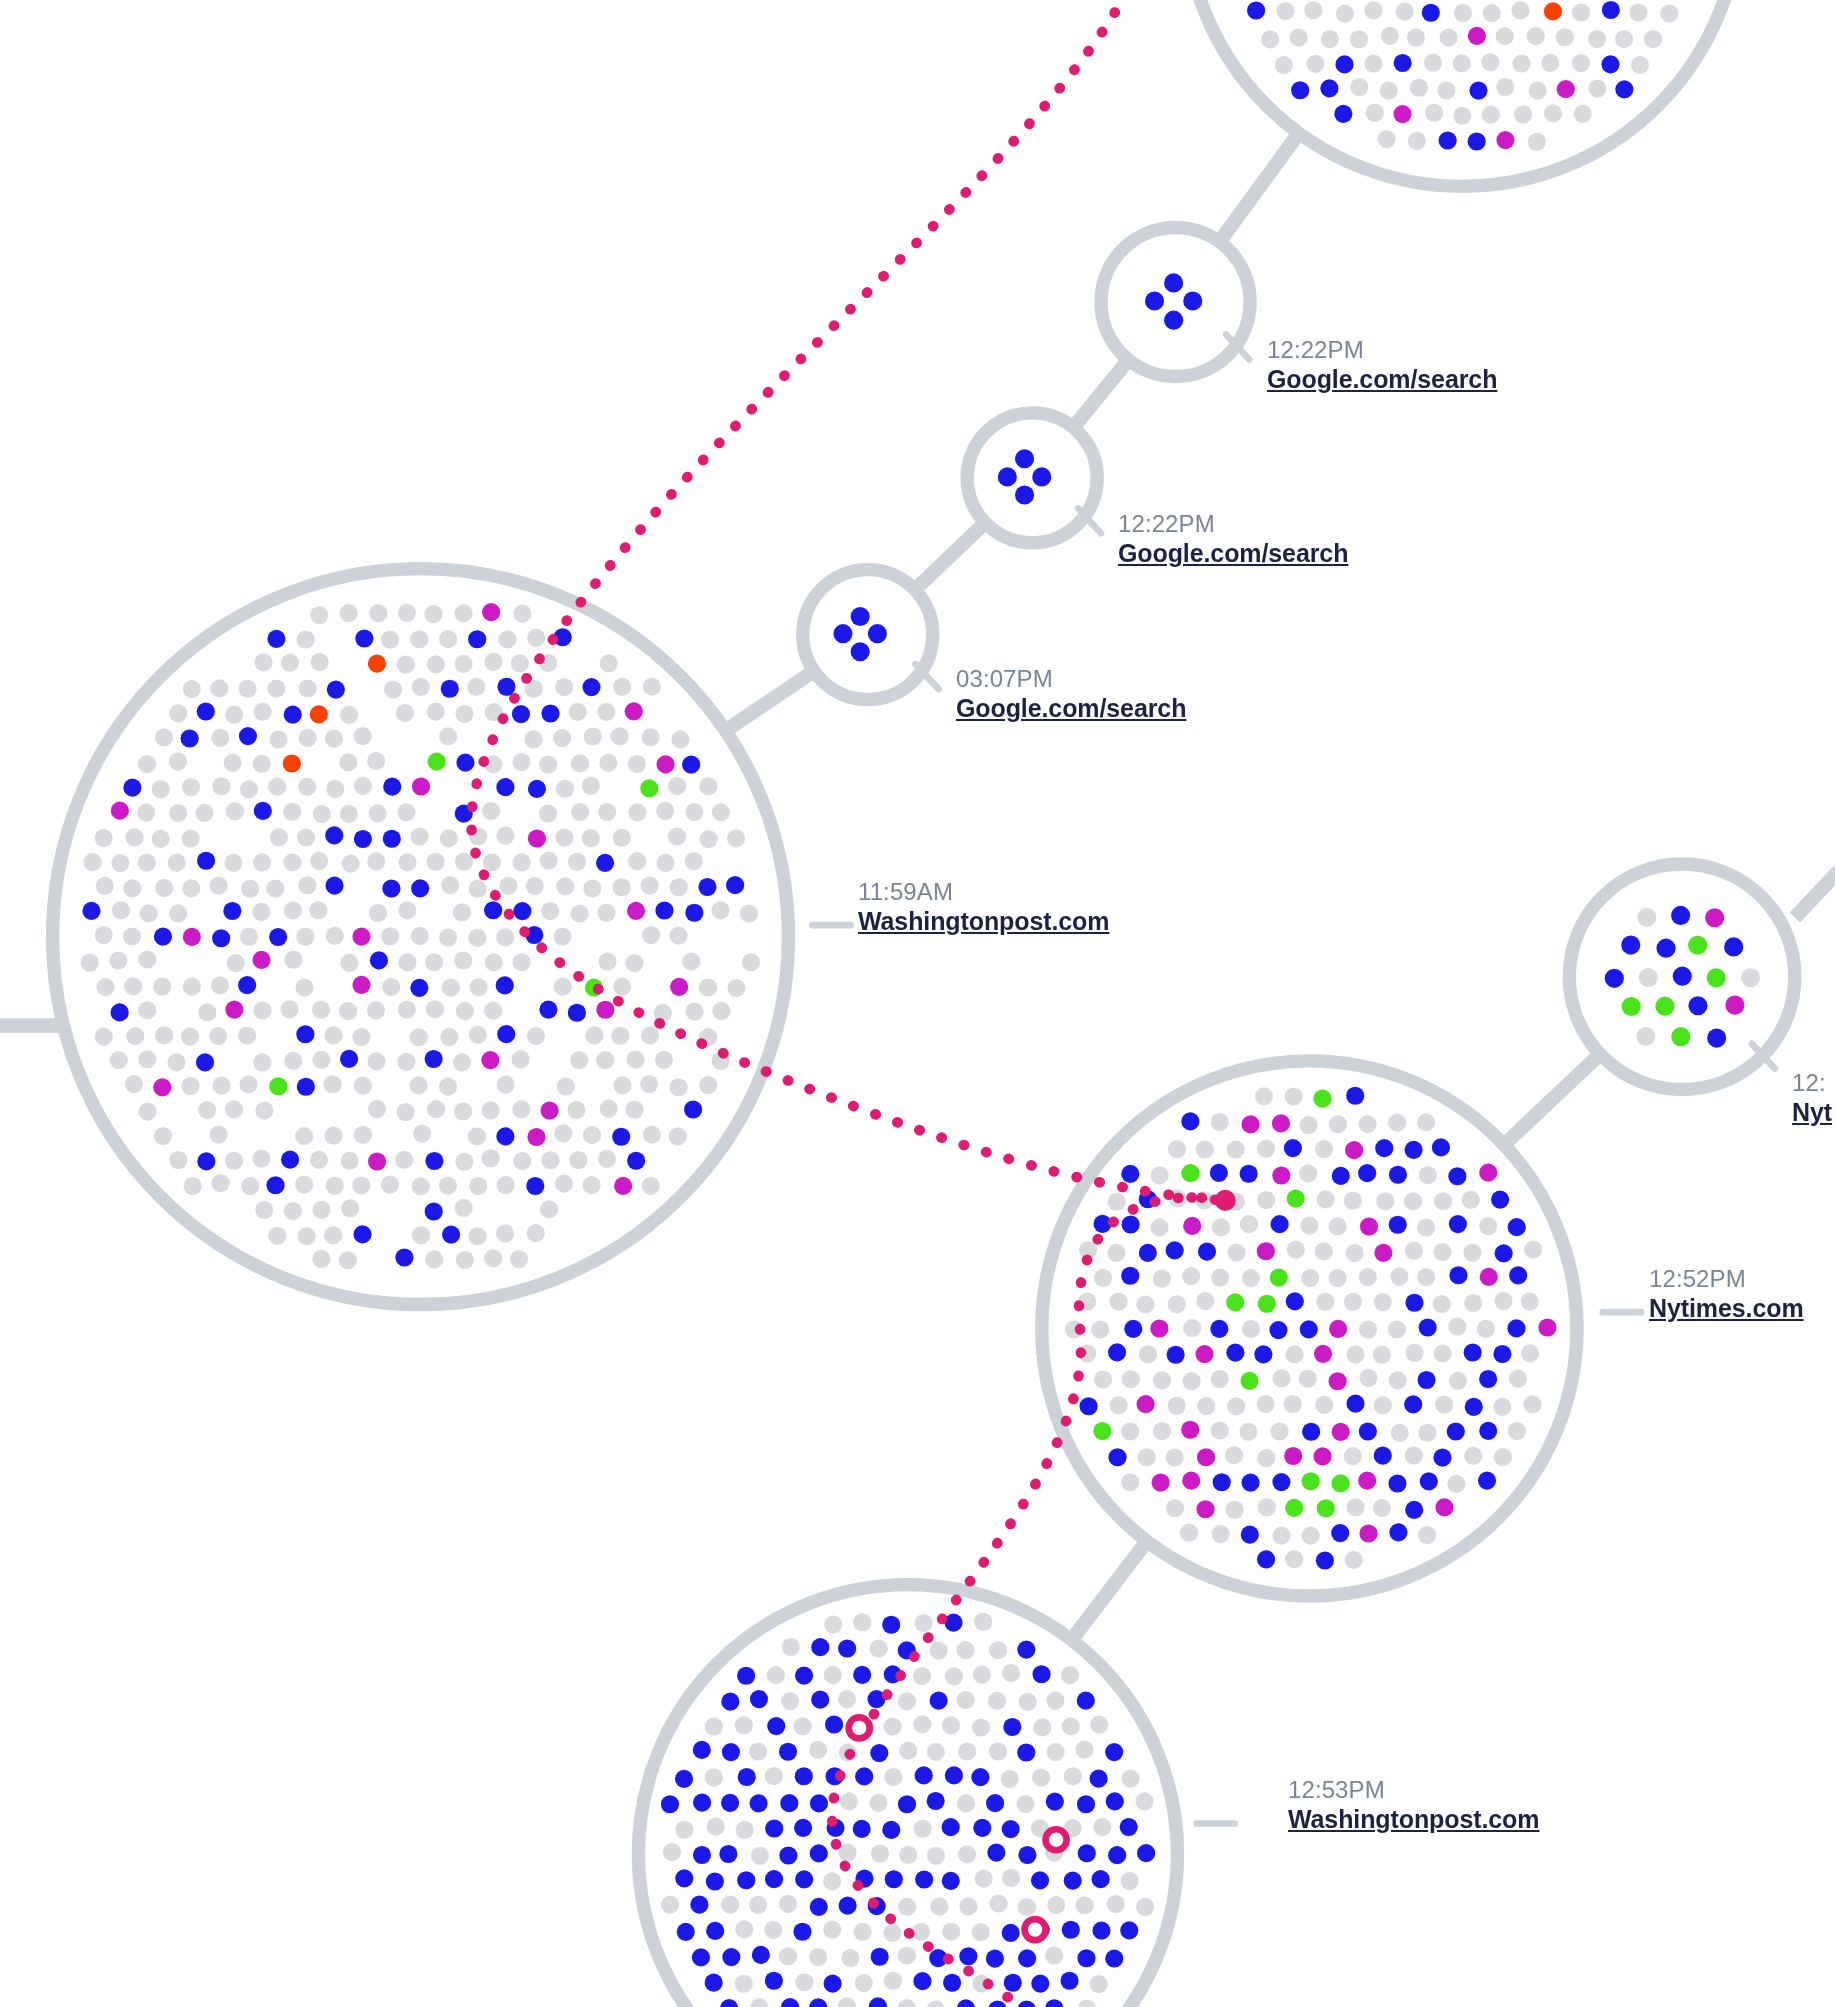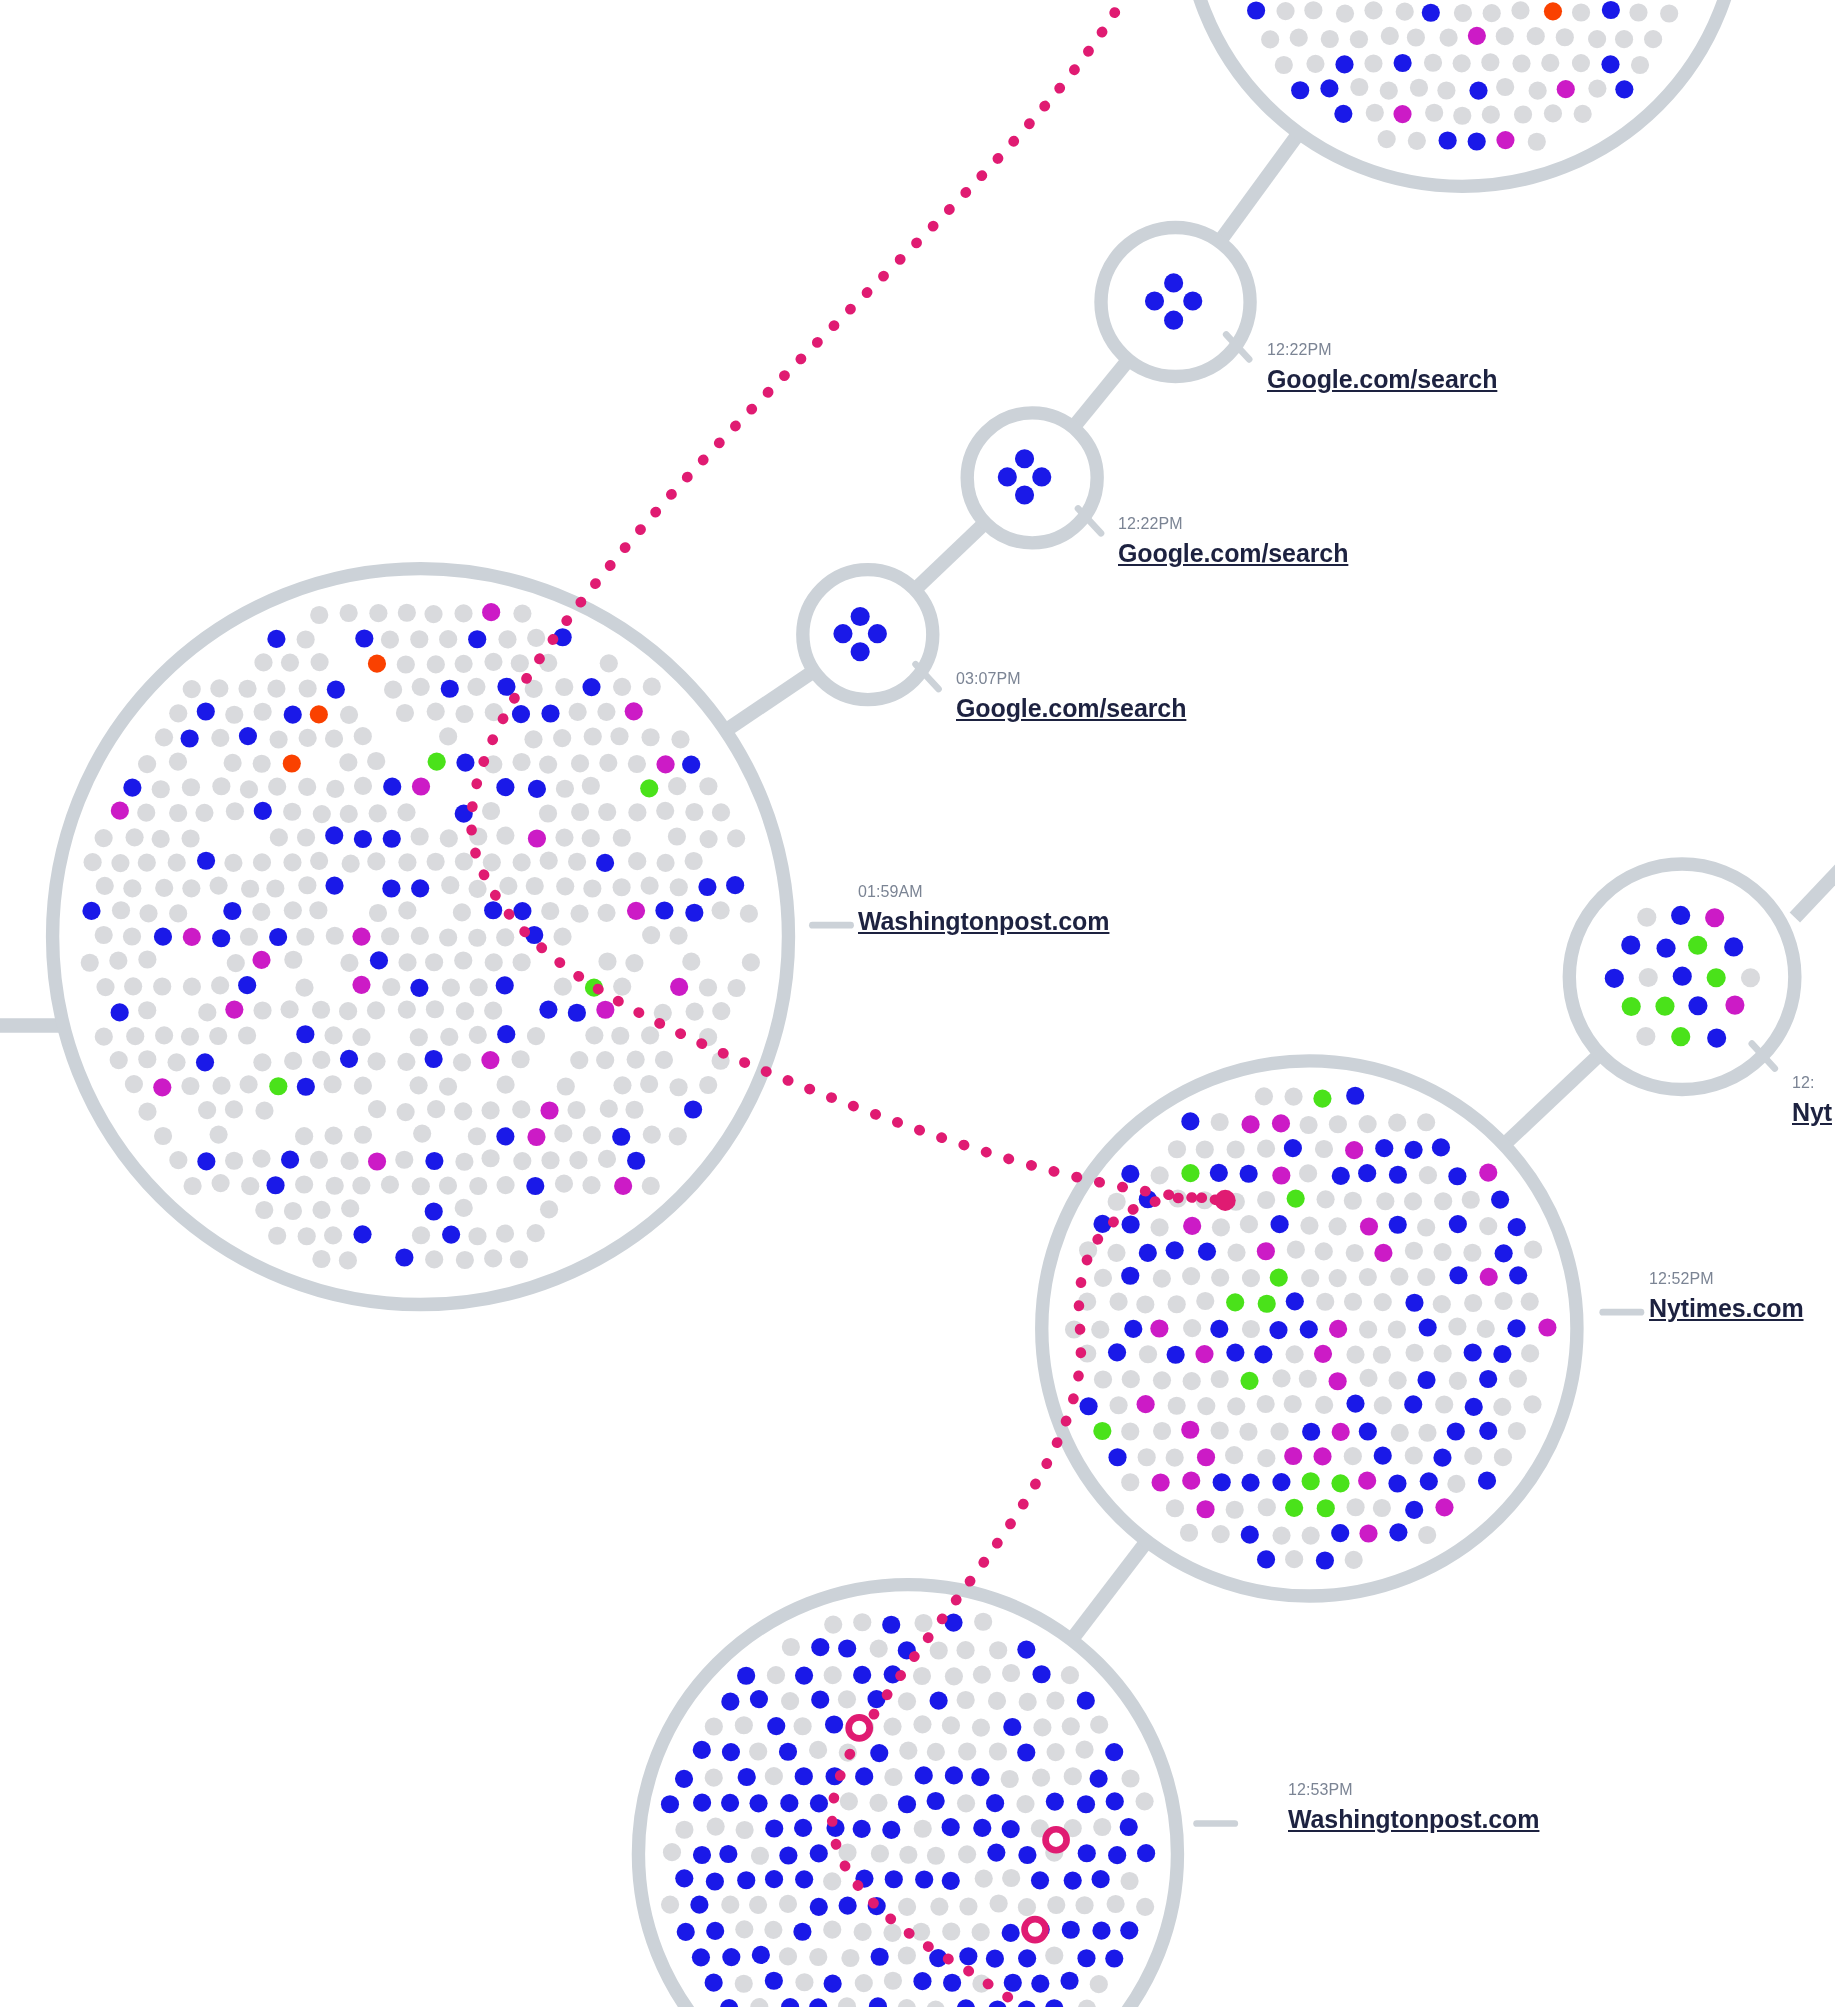--- a/index.html
+++ b/index.html
@@ -1,20 +1,20 @@
 <!DOCTYPE html>
 <html><head>
 <meta charset="utf-8">
 <style>
   html,body{margin:0;padding:0;background:#ffffff;}
   body{font-family:"Liberation Sans","DejaVu Sans",sans-serif;}
   #stage{position:relative;width:1835px;height:2007px;background:#ffffff;overflow:hidden;}
   #viz{position:absolute;inset:0;width:1835px;height:2007px;display:block;}
   .lbl{position:absolute;white-space:nowrap;}
-  .lbl .t{font-size:16px;color:#7b8494;letter-spacing:0.1px;line-height:29px;}
+  .lbl .t{font-size:24px;color:#7b8494;letter-spacing:0.1px;line-height:29px;}
   .lbl .u{font-size:25px;color:#1d2240;font-weight:bold;line-height:31px;letter-spacing:-0.1px;text-decoration:underline;}
 </style>
 </head>
 <body>
 
 <div id="stage">
   <svg id="viz" viewBox="0 0 1920 2100">
     <g id="g-connectors">
         <line x1="1530" y1="-95" x2="1230" y2="316" stroke="#ccd2d8" stroke-width="15"></line>
         <line x1="1230" y1="316" x2="1080" y2="500" stroke="#ccd2d8" stroke-width="15"></line>
@@ -1288,21 +1288,21 @@
       </div>
       <div class="lbl" style="left: 1118px; top: 509px;">
         <div class="t">12:22PM</div>
         <div class="u">Google.com/search</div>
       </div>
       <div class="lbl" style="left: 956px; top: 664px;">
         <div class="t">03:07PM</div>
         <div class="u">Google.com/search</div>
       </div>
       <div class="lbl" style="left: 858px; top: 877px;">
-        <div class="t">01:59AM</div>
+        <div class="t">11:59AM</div>
         <div class="u">Washingtonpost.com</div>
       </div>
       <div class="lbl" style="left: 1792px; top: 1068px;">
         <div class="t">12:</div>
         <div class="u">Nyt</div>
       </div>
       <div class="lbl" style="left: 1649px; top: 1264px;">
         <div class="t">12:52PM</div>
         <div class="u">Nytimes.com</div>
       </div>

